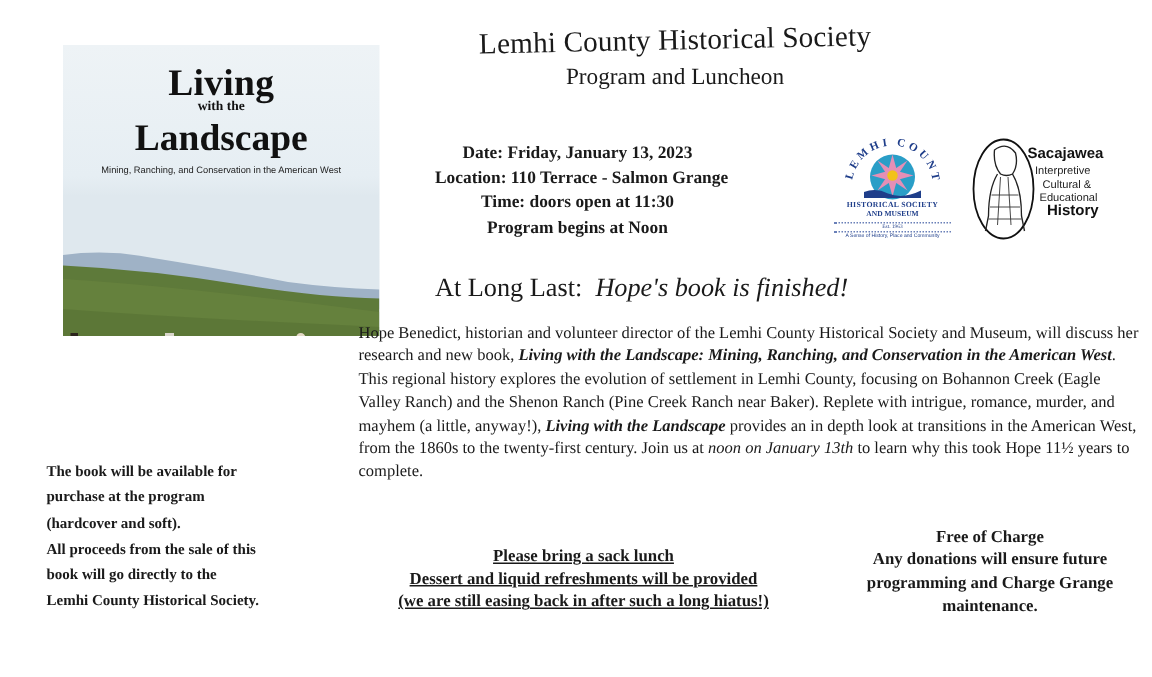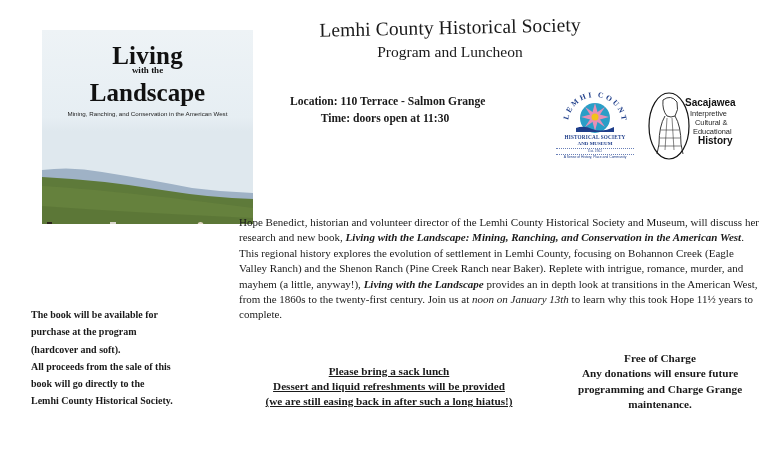--- a/index.html
+++ b/index.html
@@ -130,22 +130,24 @@
     <div class="cover-title-2">with the</div>
     <div class="cover-title-3">Landscape</div>
     <div class="cover-subtitle">Mining, Ranching, and Conservation in the American West</div>
     <div class="cover-author">Hope Ann Benedict</div>
   </div>
 
   <div class="header-title">Lemhi County Historical Society</div>
   <div class="header-subtitle">Program and Luncheon</div>
 
   <div class="details">
+    <div>Date: Friday, January 13, 2023</div>
     <div>Location: 110 Terrace - Salmon Grange</div>
     <div>Time: doors open at 11:30</div>
+    <div>Program begins at Noon</div>
   </div>
 
   <div class="logo-lchs">
     <svg width="78" height="46" viewBox="0 0 78 46" style="position:absolute;left:0;top:0;">
       <defs>
         <path id="arcp" d="M12 34 A27 27 0 0 1 66 34"></path>
       </defs>
       <text font-family="Liberation Serif, serif" font-size="7.5" font-weight="bold" fill="#1f3e8a" letter-spacing="2.2">
         <textPath href="#arcp" startOffset="4">LEMHI COUNTY</textPath>
       </text>
@@ -177,20 +179,24 @@
       <path d="M14 40 L32 40 M13 48 L33 48 M12 56 L34 56" stroke="#333" stroke-width="0.6"></path>
       <path d="M20 28 L18 60 M25 28 L27 60" stroke="#333" stroke-width="0.6"></path>
     </svg>
     <div class="sac-name">Sacajawea</div>
     <div class="sac-line sac-l1">Interpretive</div>
     <div class="sac-line sac-l2">Cultural &amp;</div>
     <div class="sac-line sac-l3">Educational</div>
     <div class="sac-center">History</div>
   </div>
 
+  <div class="headline">
+    <span>At Long Last:</span>&nbsp;
+    <span class="hl-italic">Hope's book is finished!</span>
+  </div>
 
   <div class="body-text"><span>Hope Benedict, historian and volunteer director of the Lemhi County Historical Society and Museum, will discuss her research and new book, </span><span class="bi">Living with the Landscape: Mining, Ranching, and Conservation in the American West</span><span>. This regional history explores the evolution of settlement in Lemhi County, focusing on Bohannon Creek (Eagle Valley Ranch) and the Shenon Ranch (Pine Creek Ranch near Baker). Replete with intrigue, romance, murder, and mayhem (a little, anyway!), </span><span class="bi">Living with the Landscape</span><span> provides an in depth look at transitions in the American West, from the 1860s to the twenty-first century. Join us at </span><span class="it">noon on January 13th</span><span> to learn why this took Hope 11½ years to complete.</span></div>
 
   <div class="left-note">
     <div>The book will be available for</div>
     <div>purchase at the program</div>
     <div>(hardcover and soft).</div>
     <div>All proceeds from the sale of this</div>
     <div>book will go directly to the</div>
     <div>Lemhi County Historical Society.</div>

